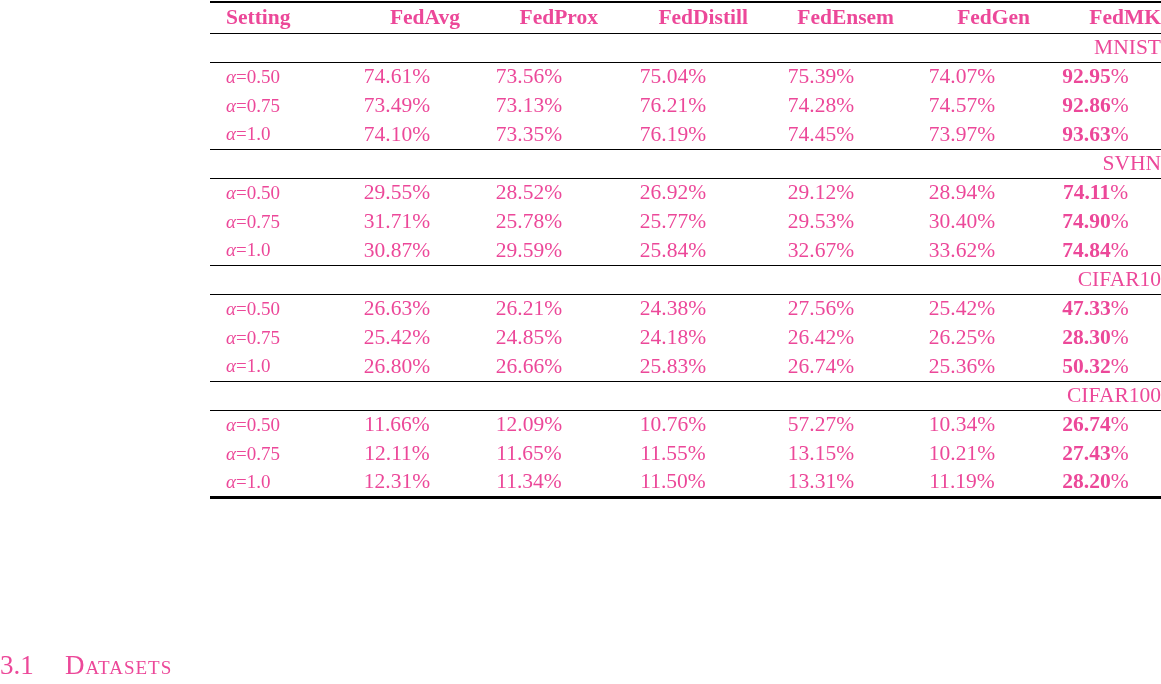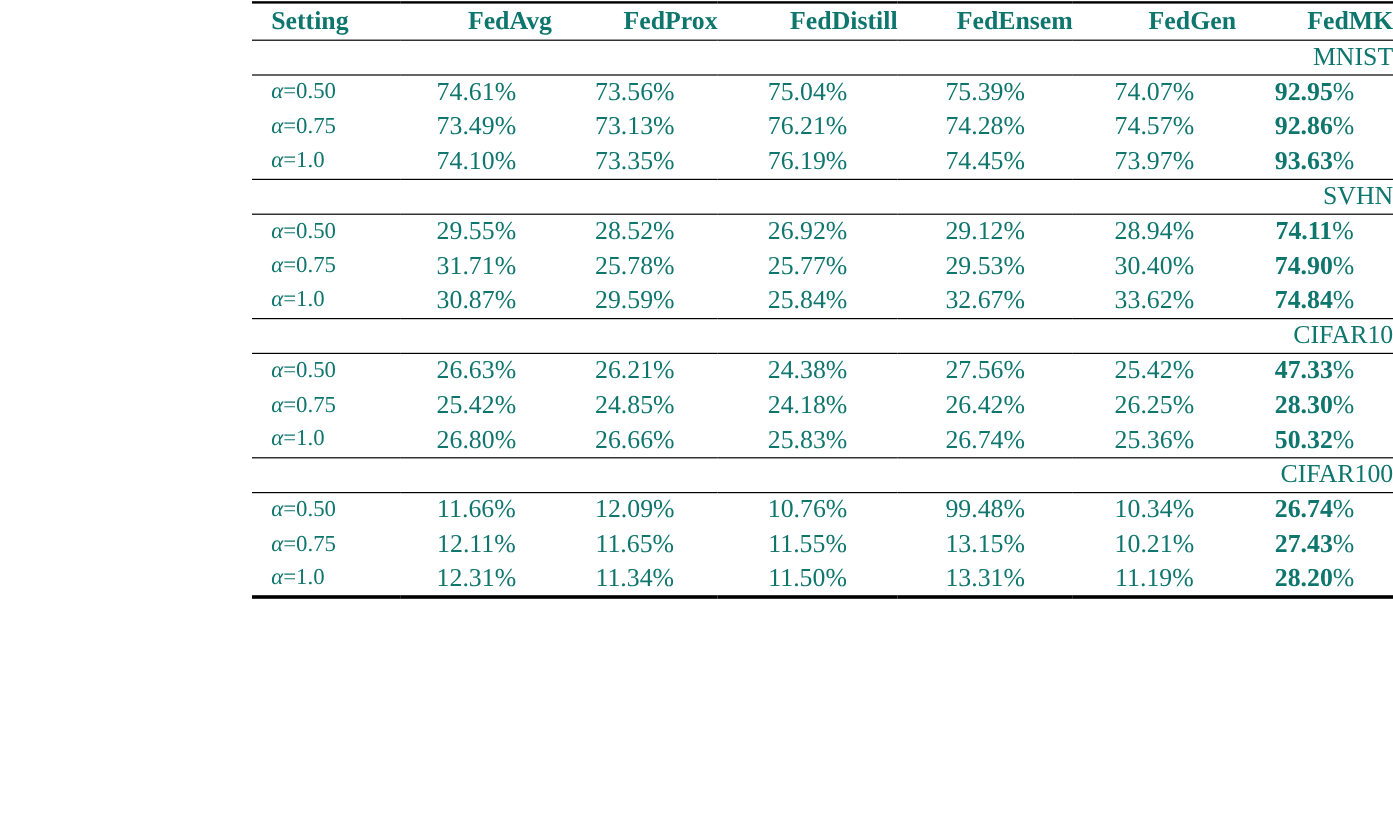--- a/index.html
+++ b/index.html
@@ -2,21 +2,21 @@
 <html><head>
 <meta charset="utf-8">
 <style>
   * { margin: 0; padding: 0; box-sizing: border-box; }
   html, body { background: #ffffff; }
   .page {
     position: relative;
     width: 1161px;
     height: 684px;
     background: #ffffff;
-    color: #0f766e;
+    color: #ec4899;
     font-family: "Liberation Serif", "DejaVu Serif", serif;
     overflow: hidden;
   }
   table.results-table {
     position: absolute;
     left: 210px;
     top: 1px;
     width: 951px;
     border-collapse: collapse;
     table-layout: fixed;
@@ -199,21 +199,21 @@
           <td class="value-cell"><b>50.32</b>%</td>
         </tr>
         <tr>
           <td colspan="7" class="dataset-label">CIFAR100</td>
         </tr>
         <tr>
           <td class="setting-cell"><span class="greek">α</span>=0.50</td>
           <td class="value-cell">11.66%</td>
           <td class="value-cell">12.09%</td>
           <td class="value-cell">10.76%</td>
-          <td class="value-cell">99.48%</td>
+          <td class="value-cell">57.27%</td>
           <td class="value-cell">10.34%</td>
           <td class="value-cell"><b>26.74</b>%</td>
         </tr>
         <tr>
           <td class="setting-cell"><span class="greek">α</span>=0.75</td>
           <td class="value-cell">12.11%</td>
           <td class="value-cell">11.65%</td>
           <td class="value-cell">11.55%</td>
           <td class="value-cell">13.15%</td>
           <td class="value-cell">10.21%</td>
@@ -225,14 +225,17 @@
           <td class="value-cell">11.34%</td>
           <td class="value-cell">11.50%</td>
           <td class="value-cell">13.31%</td>
           <td class="value-cell">11.19%</td>
           <td class="value-cell"><b>28.20</b>%</td>
         </tr>
       </tbody>
   </table>
 
 
+  <div class="heading" id="subsection-heading">
+    <span class="num">3.1</span><span class="title">Datasets</span>
+  </div>
 
 </div>
 
 </body></html>

